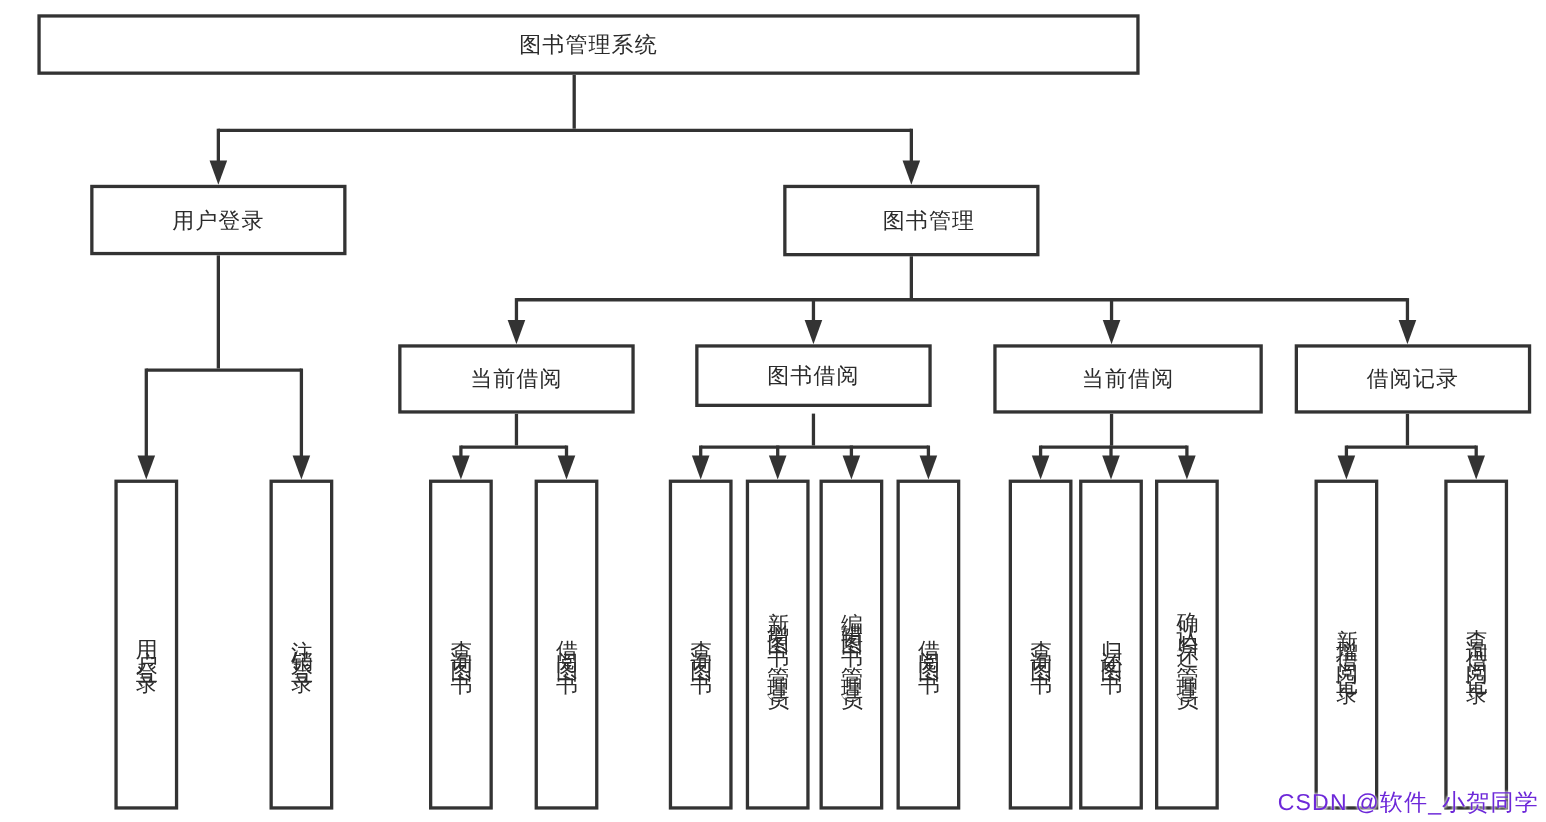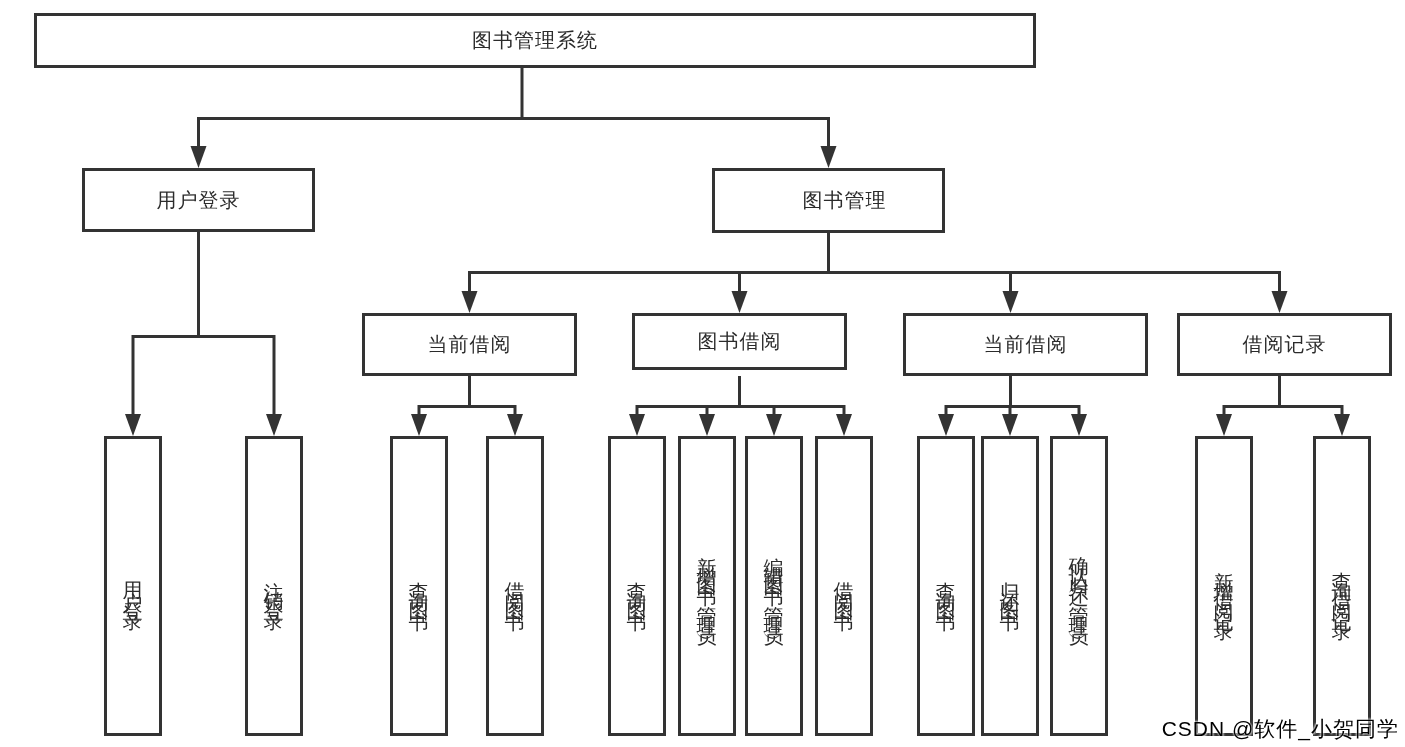--- a/index.html
+++ b/index.html
@@ -42,21 +42,21 @@
     font-size: 20px;
     letter-spacing: 10px;
     line-height: 1;
   }
   .watermark {
     position: absolute;
     right: 6px;
     bottom: 4px;
     font-size: 21px;
     letter-spacing: 1px;
-    color: #000000;
+    color: #6d28d9;
     text-shadow: 1px 1px 2px rgba(255,255,255,0.9), -1px -1px 2px rgba(255,255,255,0.9);
     z-index: 5;
     white-space: nowrap;
   }
 </style>
 </head>
 <body>
 
 <div class="canvas">
 

